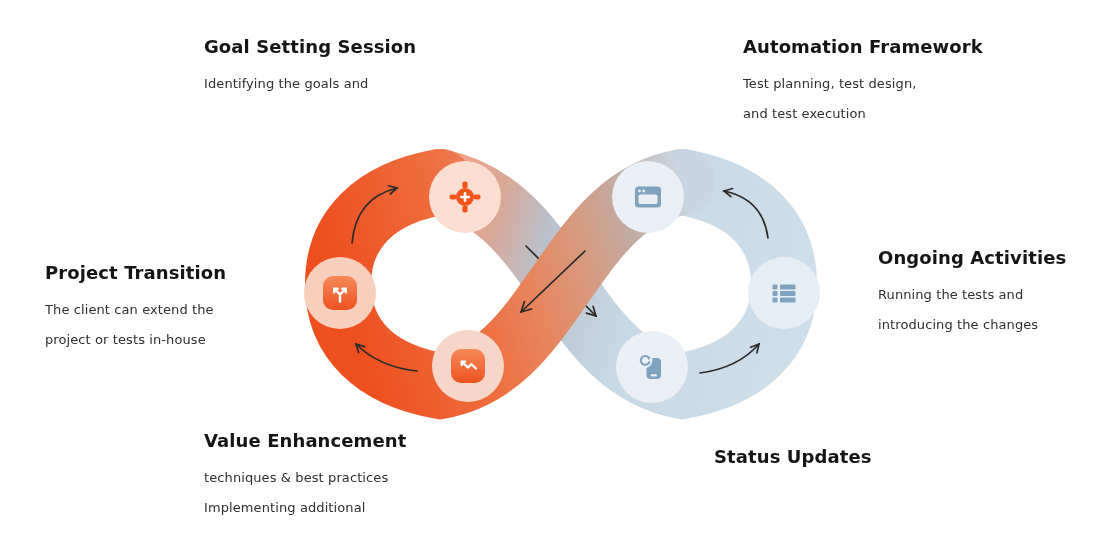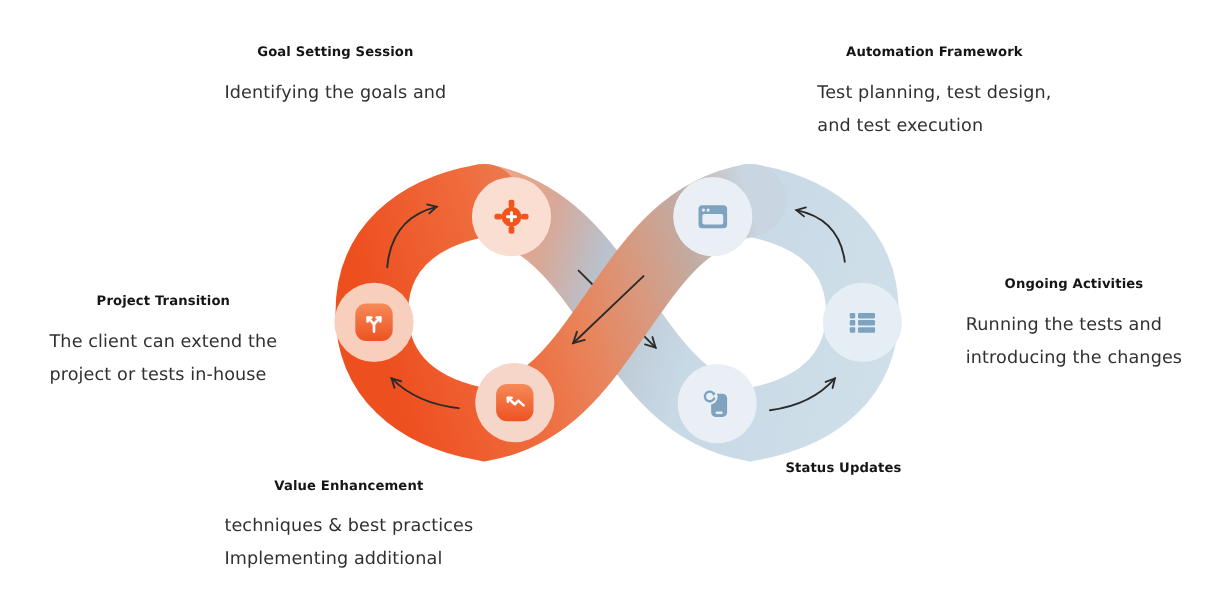--- a/index.html
+++ b/index.html
@@ -3,33 +3,33 @@
 <meta charset="utf-8">
 <style>
   html,body{margin:0;padding:0;background:#ffffff;}
   .stage-canvas{
     position:relative;width:1120px;height:560px;overflow:hidden;
     font-family:"DejaVu Sans","Liberation Sans",sans-serif;background:#ffffff;
   }
   .infinity-svg{position:absolute;left:0;top:0;width:1120px;height:560px;}
   .stage-block{position:absolute;}
   .stage-title{
-    margin:0 0 9px 0;font-size:12px;font-weight:700;color:#151515;
-    letter-spacing:.1px;line-height:26px;text-align:center;
+    margin:0 0 9px 0;font-size:18px;font-weight:700;color:#151515;
+    letter-spacing:.1px;line-height:26px;
   }
   .stage-line{
-    margin:0;font-size:16px;font-weight:400;color:#303030;
+    margin:0;font-size:13px;font-weight:400;color:#303030;
     line-height:30px;letter-spacing:.1px;
   }
   .pos-tl{left:204px;top:34px;}
   .pos-tr{left:743px;top:34px;}
   .pos-ml{left:45px;top:260px;}
   .pos-mr{left:878px;top:245px;}
   .pos-bl{left:204px;top:428px;}
-  .pos-br{left:714px;top:412px;}
+  .pos-br{left:714px;top:444px;}
 </style>
 </head>
 <body>
 
 <div class="stage-canvas">
 
   <svg class="infinity-svg" viewBox="0 0 1120 560">
     <defs>
       <linearGradient id="gradBandA" gradientUnits="userSpaceOnUse" x1="440" y1="184" x2="817" y2="284">
         <stop offset="0" stop-color="#f5a384"></stop>

